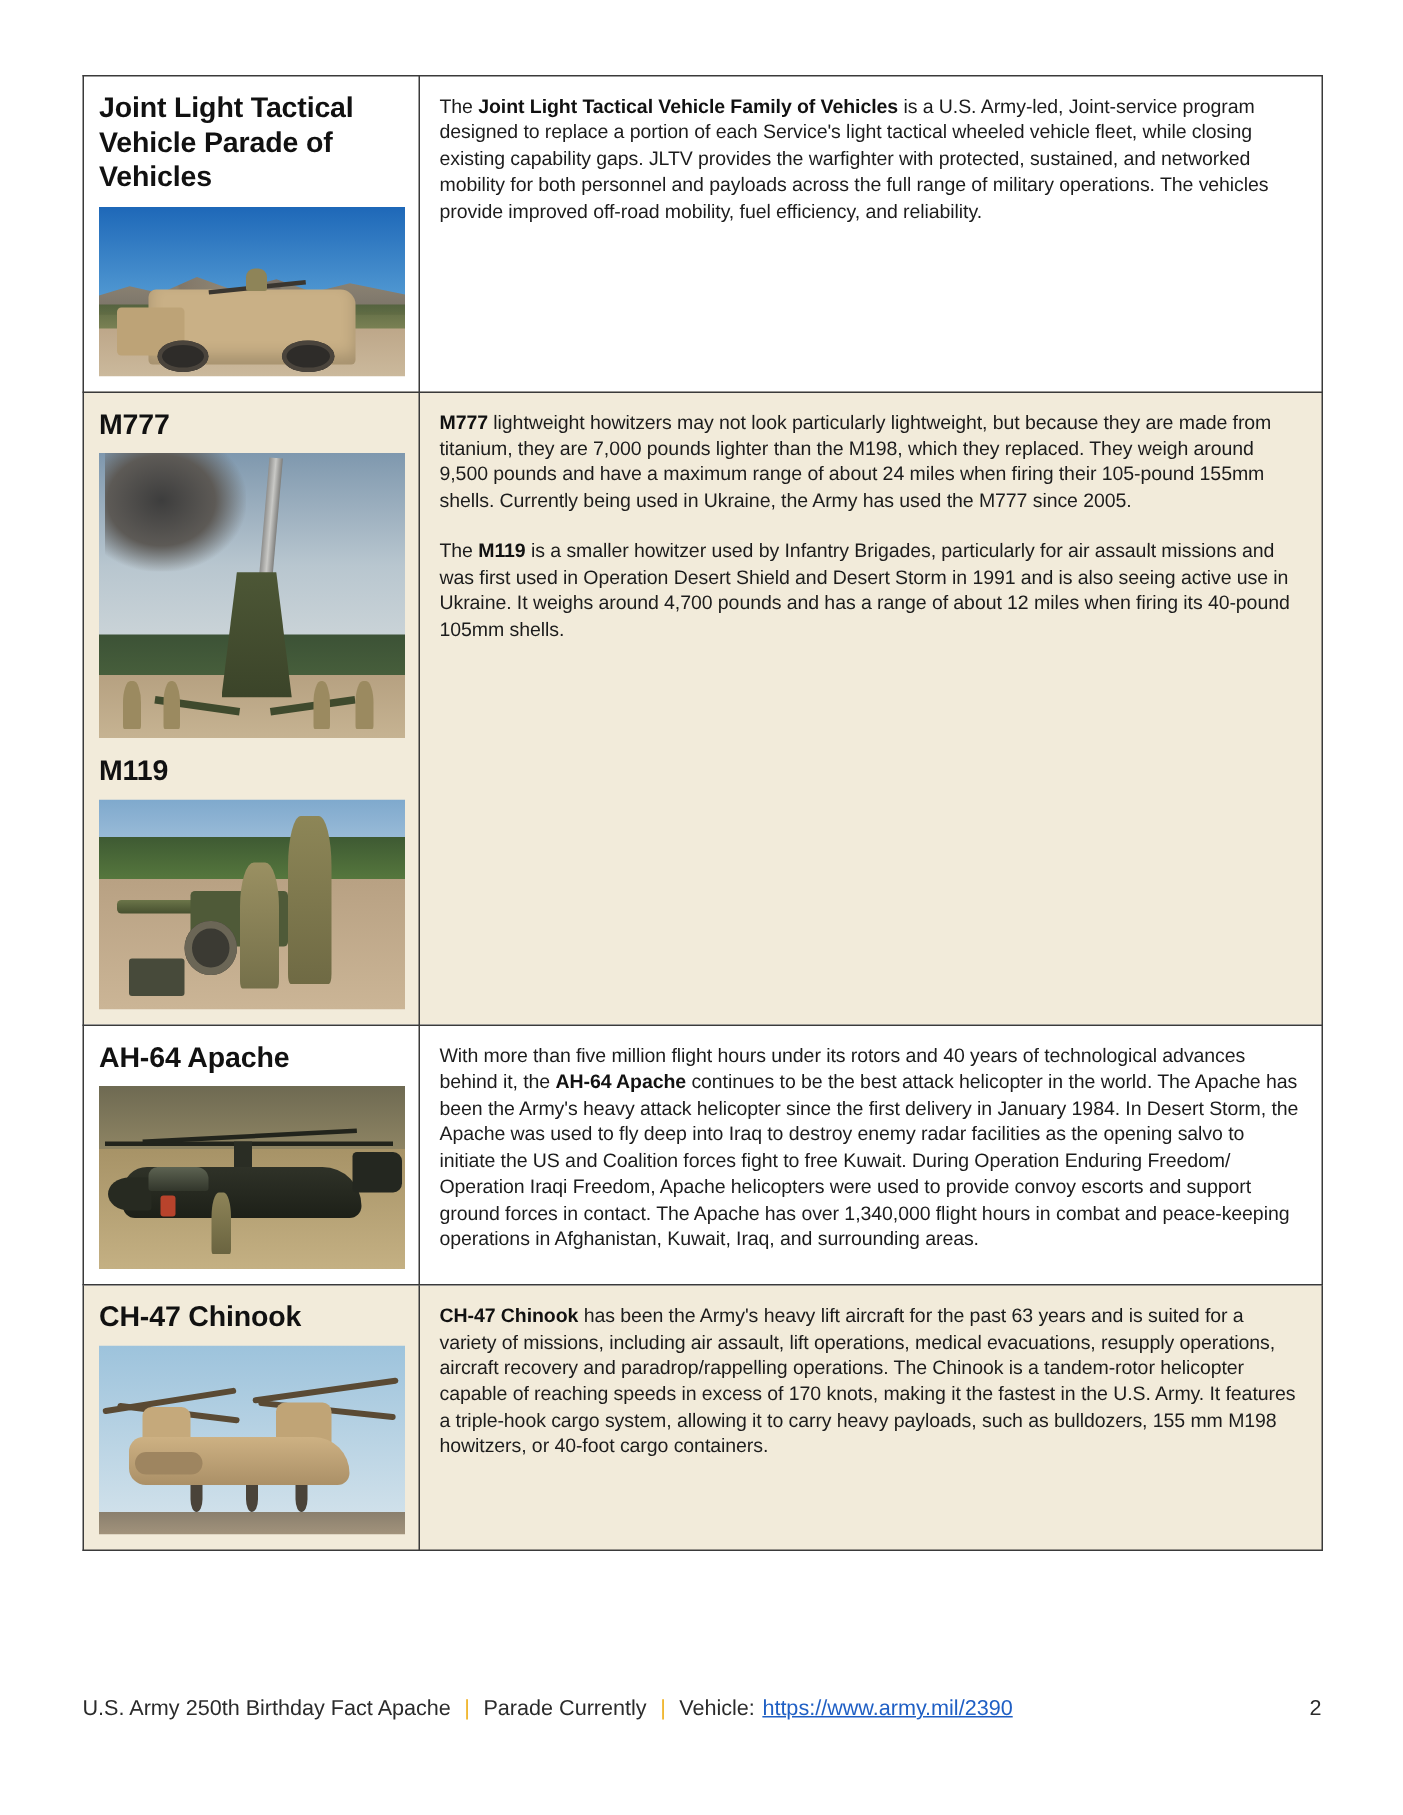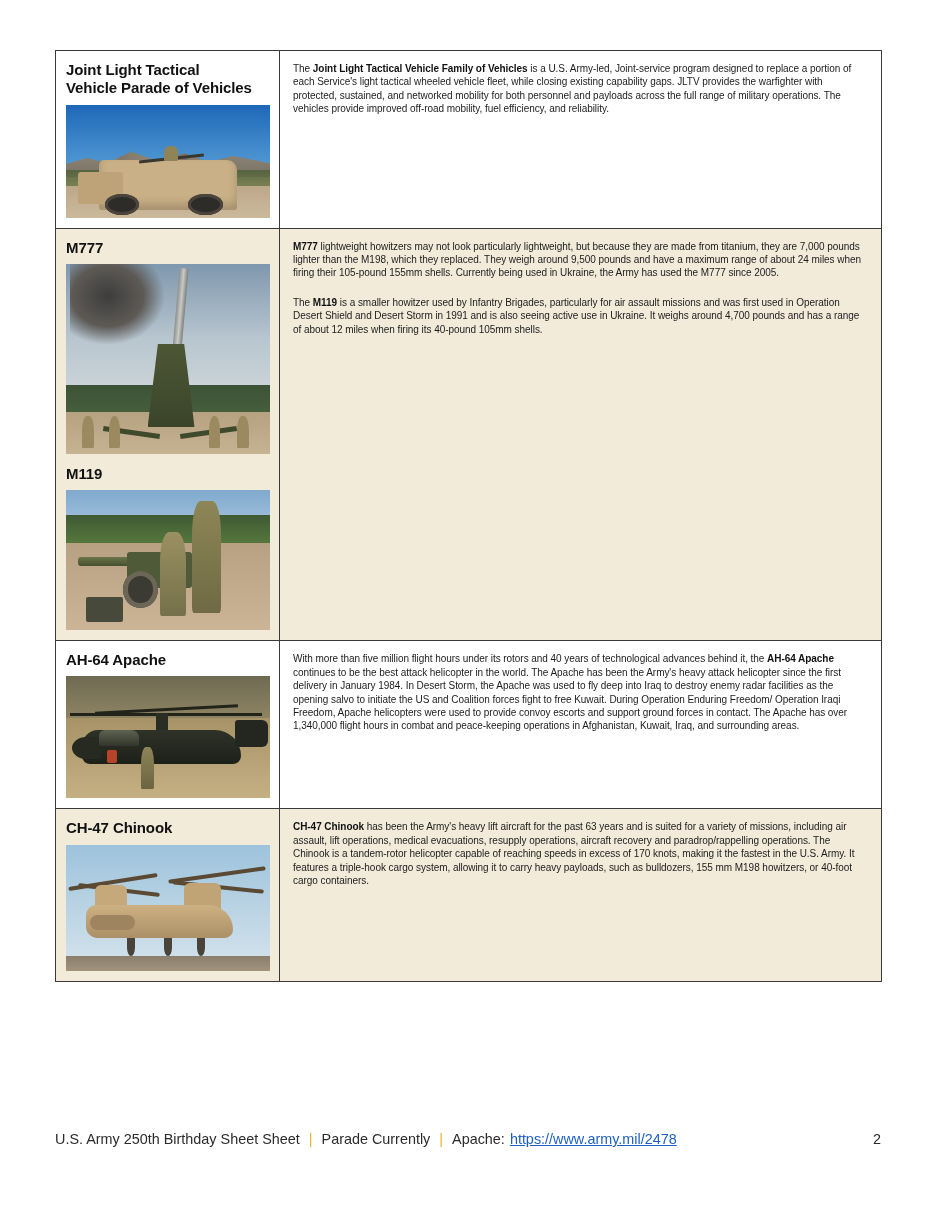--- a/index.html
+++ b/index.html
@@ -44,31 +44,31 @@
   .row-beige  td { background: #f2ebda; margin-left: 34px; }
 
   .left-inner {
     padding: 10px 9px 10px 10px;
   }
   .right-inner {
     padding: 11px 14px 12px 13px;
   }
 
   .item-title {
-    font-size: 15px;
+    font-size: 19px;
     font-weight: bold;
     line-height: 1.22;
     letter-spacing: -0.1px;
     color: #111111;
     margin: 0 0 7px 0;
   }
   .item-title.spaced-top { margin-top: 11px; }
 
   .body-text {
-    font-size: 10px;
+    font-size: 13px;
     line-height: 1.345;
     color: #1c1c1c;
     margin: 0;
     letter-spacing: -0.05px;
   }
   .body-text + .body-text { margin-top: 16px; }
   .body-text b { font-weight: bold; color: #111; }
 
   
   .photo {
@@ -447,23 +447,23 @@
               <b>CH-47 Chinook</b><span> has been the Army's heavy lift aircraft for the past 63 years and is suited for a variety of missions, including air assault, lift operations, medical evacuations, resupply operations, aircraft recovery and paradrop/rappelling operations. The Chinook is a tandem-rotor helicopter capable of reaching speeds in excess of 170 knots, making it the fastest in the U.S. Army. It features a triple-hook cargo system, allowing it to carry heavy payloads, such as bulldozers, 155 mm M198 howitzers, or 40-foot cargo containers.</span>
             </p>
           </div>
         </td>
       </tr>
 
     </tbody>
   </table>
 
   <div class="footer">
-    <span>U.S. Army 250th Birthday Sheet Sheet</span>
+    <span>U.S. Army 250th Birthday Fact Apache</span>
     <span class="sep">|</span>
     <span>Parade Currently</span>
     <span class="sep">|</span>
-    <span>Apache:</span>
+    <span>Vehicle:</span>
     <span style="width:5px"></span>
-    <a class="link" href="#">https://www.army.mil/2478</a>
+    <a class="link" href="#">https://www.army.mil/2390</a>
     <span class="page-no">2</span>
   </div>
 
 </div>
 
 </body></html>

